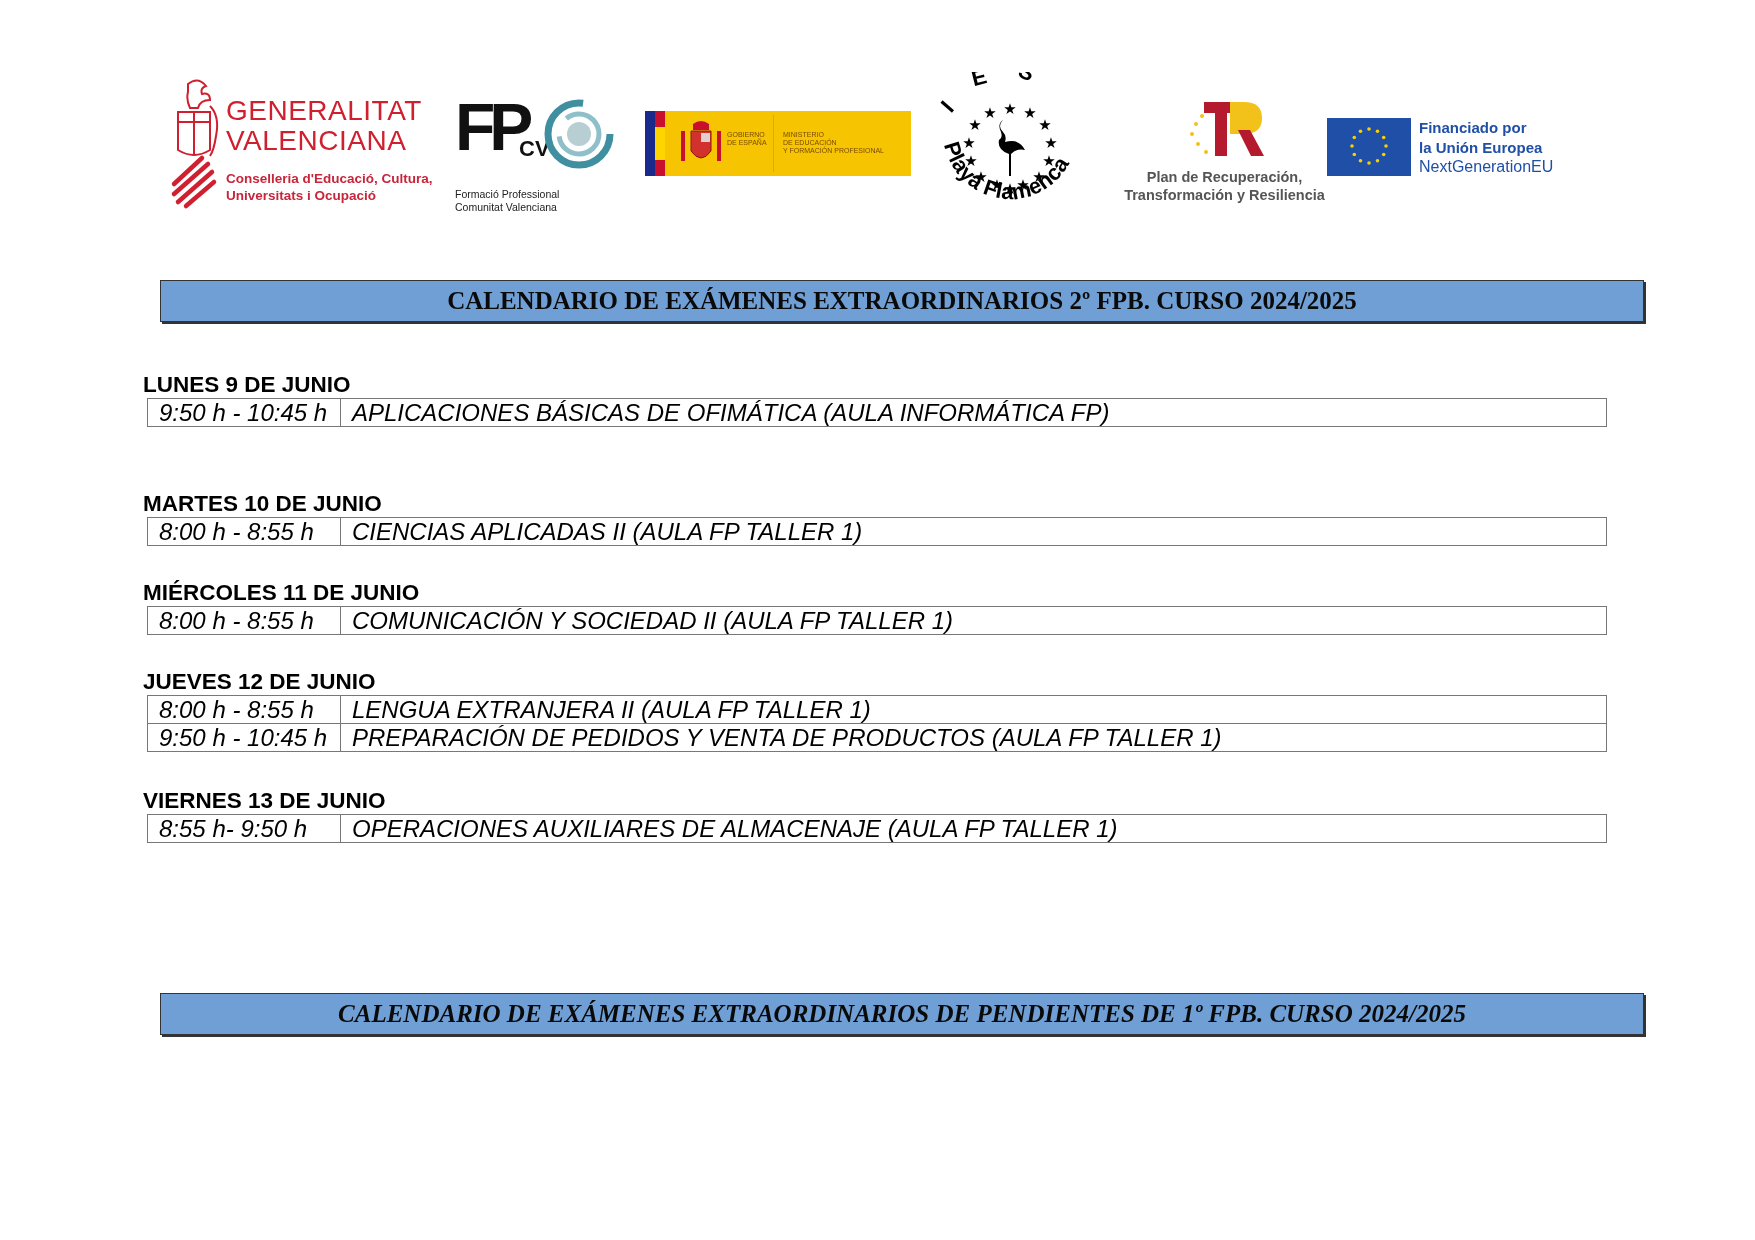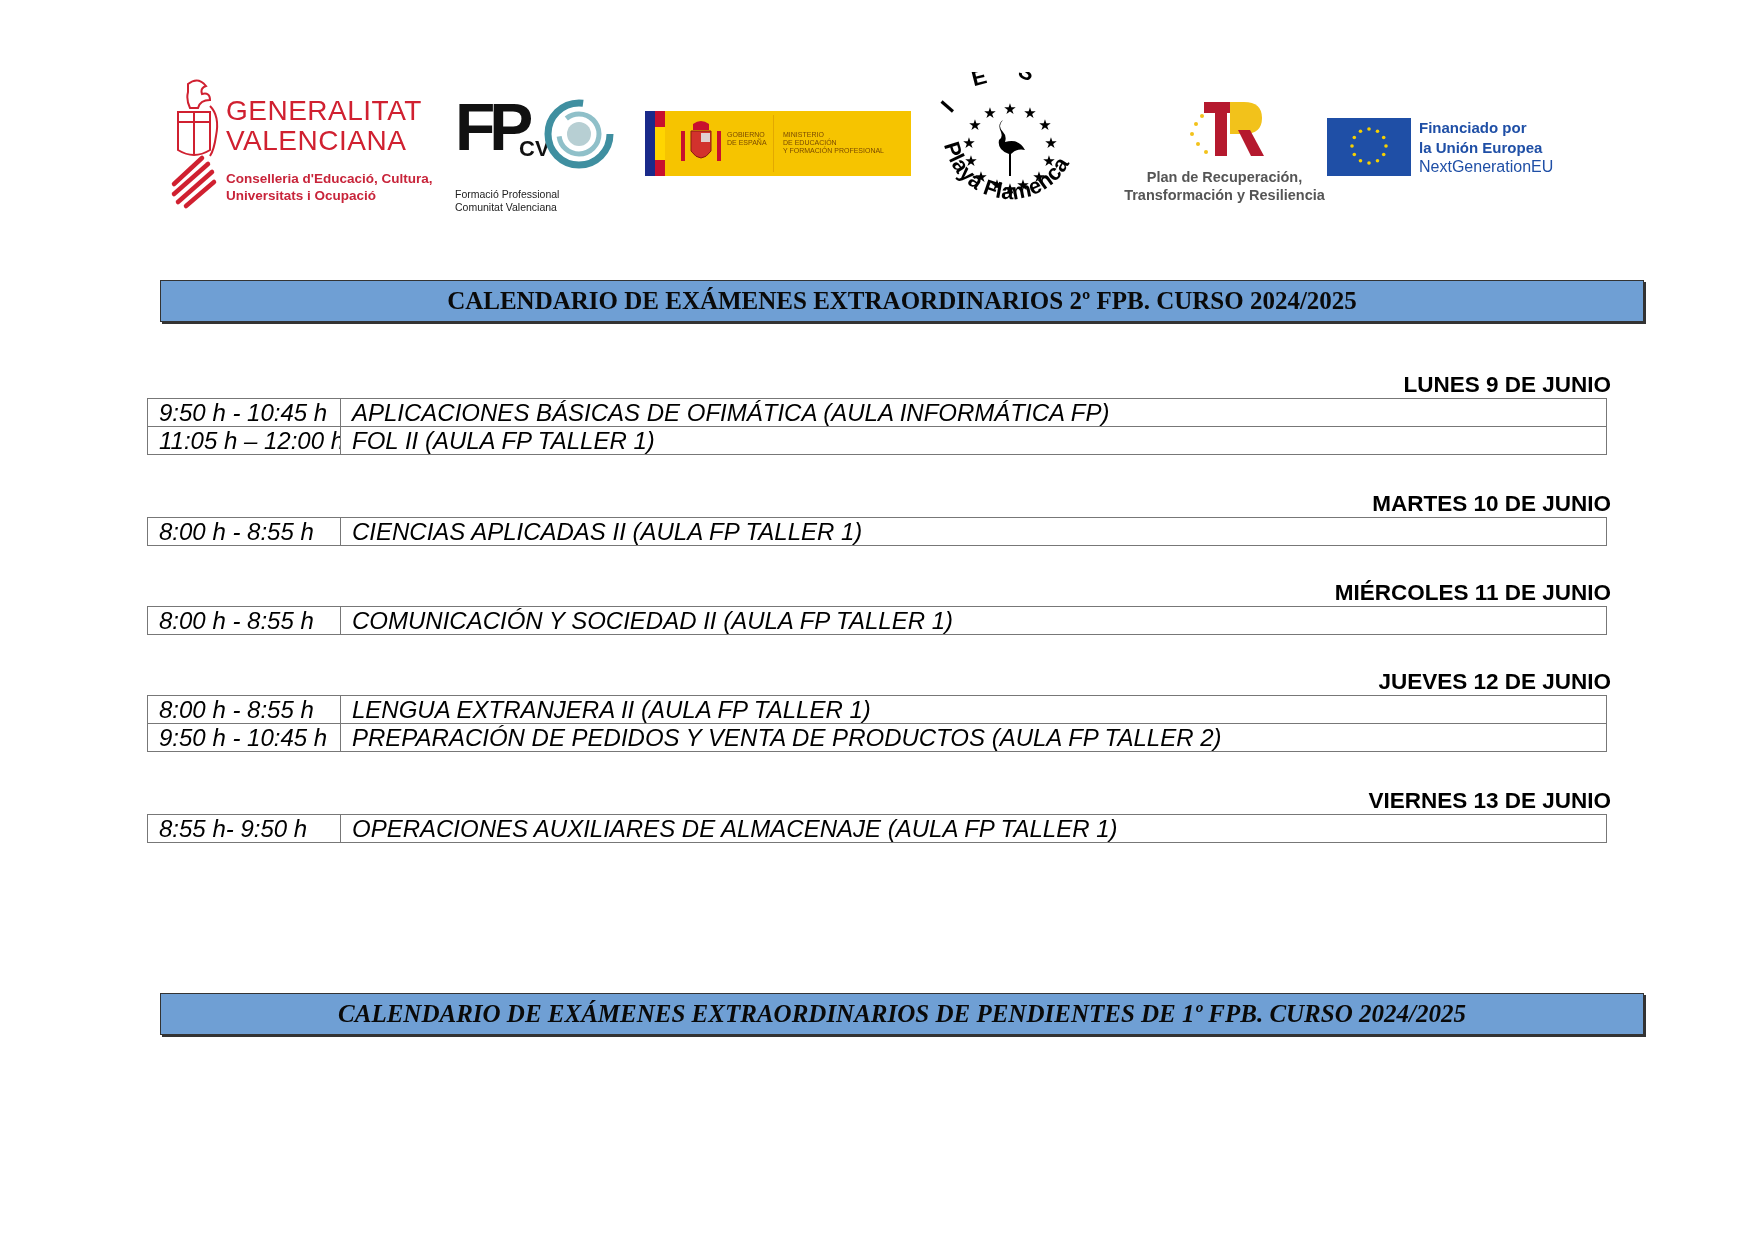--- a/index.html
+++ b/index.html
@@ -36,21 +36,21 @@
   .eu-flag { position:absolute; left:0; top:0; width:84px; height:58px; background:#1f4fa6; }
   .eu-t1 { position:absolute; left:92px; top:0; font-size:15px; line-height:20px; font-weight:bold; color:#1f4fa6; white-space:nowrap; }
   .eu-t3 { position:absolute; left:92px; top:42px; font-size:16px; line-height:14px; color:#1f4fa6; white-space:nowrap; }
 
   
   .bar { position:absolute; left:136px; width:1482px; height:40px; background:#6f9fd4; border:1px solid #333; box-shadow:2px 2px 0 #333; text-align:center; font-family:"Liberation Serif", serif; font-weight:bold; font-size:25px; line-height:40px; color:#0a0a0a; white-space:nowrap;margin-left:24px; }
   .bar1 { top:280px; }
   .bar2 { top:993px;font-style:italic; }
 
   
-  .day-h { position:absolute; left:151px; width:1460px; text-align:right; font-weight:bold; font-size:22.5px; line-height:24px; color:#000; }
+  .day-h { position:absolute; left:143px; width:1460px; text-align:left; font-weight:bold; font-size:22.5px; line-height:24px; color:#000; }
   table.exam { position:absolute; left:147px; width:1460px; border-collapse:collapse; table-layout:fixed; }
   table.exam td { border:1.5px solid #777; height:27px; padding:0 0 0 11px; font-size:24px; line-height:27px; white-space:nowrap; overflow:hidden;font-style:italic; }
   table.exam td.time { width:181px; }
 </style>
 </head>
 <body>
 
 <div class="abs gv">
   <svg class="gv-crest" viewBox="0 0 62 135">
     <g fill="none" stroke="#d02030" stroke-width="2">
@@ -189,24 +189,20 @@
 
 <div class="bar bar1">CALENDARIO DE EXÁMENES EXTRAORDINARIOS 2º FPB. CURSO 2024/2025</div>
 
 <div class="day-h" style="top:373px;">LUNES 9 DE JUNIO</div>
 <table class="exam" style="top:398px;">
   <tbody>
       <tr>
     <td class="time">9:50 h - 10:45 h</td>
     <td>APLICACIONES BÁSICAS DE OFIMÁTICA (AULA INFORMÁTICA FP)</td>
   </tr>
-  <tr>
-    <td class="time">11:05 h – 12:00 h</td>
-    <td>FOL II (AULA FP TALLER 1)</td>
-  </tr>
 </tbody>
   </table>
 
 <div class="day-h" style="top:492px;">MARTES 10 DE JUNIO</div>
 <table class="exam" style="top:517px;">
   <tbody>
       <tr>
     <td class="time">8:00 h - 8:55 h</td>
     <td>CIENCIAS APLICADAS II (AULA FP TALLER 1)</td>
   </tr>
@@ -225,21 +221,21 @@
 
 <div class="day-h" style="top:670px;">JUEVES 12 DE JUNIO</div>
 <table class="exam" style="top:695px;">
   <tbody>
       <tr>
     <td class="time">8:00 h - 8:55 h</td>
     <td>LENGUA EXTRANJERA II (AULA FP TALLER 1)</td>
   </tr>
   <tr>
     <td class="time">9:50 h - 10:45 h</td>
-    <td>PREPARACIÓN DE PEDIDOS Y VENTA DE PRODUCTOS (AULA FP TALLER 2)</td>
+    <td>PREPARACIÓN DE PEDIDOS Y VENTA DE PRODUCTOS (AULA FP TALLER 1)</td>
   </tr>
 </tbody>
   </table>
 
 <div class="day-h" style="top:789px;">VIERNES 13 DE JUNIO</div>
 <table class="exam" style="top:814px;border-radius:7px;">
   <tbody>
       <tr>
     <td class="time">8:55 h- 9:50 h</td>
     <td>OPERACIONES AUXILIARES DE ALMACENAJE (AULA FP TALLER 1)</td>

